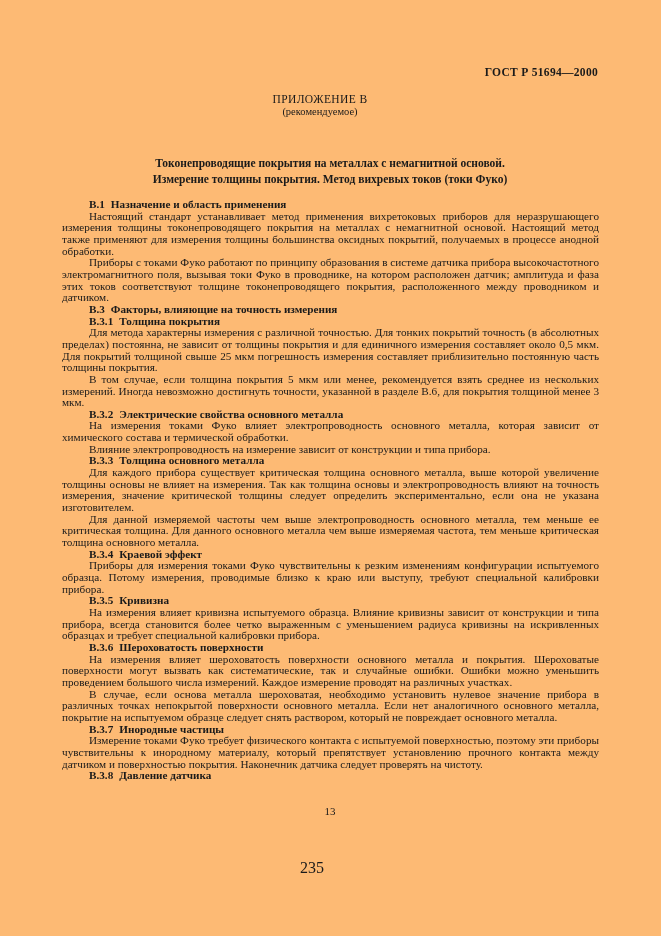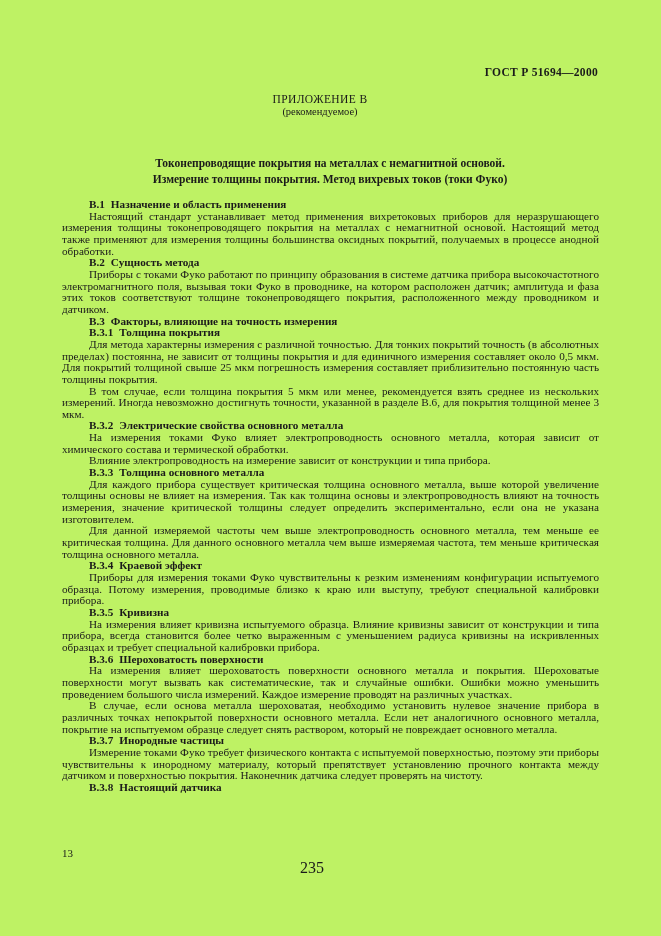--- a/index.html
+++ b/index.html
@@ -4,21 +4,21 @@
 <style>
   html, body {
     margin: 0;
     padding: 0;
     background: #ffffff;
   }
   .sheet {
     position: relative;
     width: 661px;
     height: 936px;
-    background: #bef264;
+    background: #fdba74;
     font-family: "Liberation Serif", "DejaVu Serif", serif;
     color: #1a1a1a;
     overflow: hidden;
   }
   .gost-num {
     position: absolute;
     top: 66px;
     left: 62px;
     width: 536px;
     text-align: right;
@@ -75,24 +75,24 @@
   .footer-center {
     position: absolute;
     top: 859px;
     left: 290px;
     width: 44px;
     text-align: center;
     font-size: 16px;
   }
   .footer-right {
     position: absolute;
-    top: 847px;
+    top: 805px;
     left: 62px;
     width: 536px;
-    text-align: left;
+    text-align: center;
     font-size: 11px;
   }
 </style>
 </head>
 <body>
 
 <div class="sheet">
 
   <div class="gost-num">ГОСТ Р 51694—2000</div>
 
@@ -102,41 +102,40 @@
   </div>
 
   <div class="doc-title">
     <div>Токонепроводящие покрытия на металлах с немагнитной основой.</div>
     <div>Измерение толщины покрытия. Метод вихревых токов (токи Фуко)</div>
   </div>
 
   <div class="body-text" id="doc-body">
       <div class="block heading"><span class="hnum">В.1</span><span>Назначение и область применения</span></div>
       <div class="block para">Настоящий стандарт устанавливает метод применения вихретоковых приборов для неразрушающего измерения толщины токонепроводящего покрытия на металлах с немагнитной основой. Настоящий метод также применяют для измерения толщины большинства оксидных покрытий, получаемых в процессе анодной обработки.</div>
-      <div class="block heading"><span class="hnum">В.2</span><span>Сущность метода</span></div>
       <div class="block para">Приборы с токами Фуко работают по принципу образования в системе датчика прибора высокочастотного электромагнитного поля, вызывая токи Фуко в проводнике, на котором расположен датчик; амплитуда и фаза этих токов соответствуют толщине токонепроводящего покрытия, расположенного между проводником и датчиком.</div>
       <div class="block heading"><span class="hnum">В.3</span><span>Факторы, влияющие на точность измерения</span></div>
       <div class="block heading"><span class="hnum">В.3.1</span><span>Толщина покрытия</span></div>
       <div class="block para">Для метода характерны измерения с различной точностью. Для тонких покрытий точность (в абсолютных пределах) постоянна, не зависит от толщины покрытия и для единичного измерения составляет около 0,5 мкм. Для покрытий толщиной свыше 25 мкм погрешность измерения составляет приблизительно постоянную часть толщины покрытия.</div>
       <div class="block para">В том случае, если толщина покрытия 5 мкм или менее, рекомендуется взять среднее из нескольких измерений. Иногда невозможно достигнуть точности, указанной в разделе В.6, для покрытия толщиной менее 3 мкм.</div>
       <div class="block heading"><span class="hnum">В.3.2</span><span>Электрические свойства основного металла</span></div>
       <div class="block para">На измерения токами Фуко влияет электропроводность основного металла, которая зависит от химического состава и термической обработки.</div>
       <div class="block para">Влияние электропроводность на измерение зависит от конструкции и типа прибора.</div>
       <div class="block heading"><span class="hnum">В.3.3</span><span>Толщина основного металла</span></div>
       <div class="block para">Для каждого прибора существует критическая толщина основного металла, выше которой увеличение толщины основы не влияет на измерения. Так как толщина основы и электропроводность влияют на точность измерения, значение критической толщины следует определить экспериментально, если она не указана изготовителем.</div>
       <div class="block para">Для данной измеряемой частоты чем выше электропроводность основного металла, тем меньше ее критическая толщина. Для данного основного металла чем выше измеряемая частота, тем меньше критическая толщина основного металла.</div>
       <div class="block heading"><span class="hnum">В.3.4</span><span>Краевой эффект</span></div>
       <div class="block para">Приборы для измерения токами Фуко чувствительны к резким изменениям конфигурации испытуемого образца. Потому измерения, проводимые близко к краю или выступу, требуют специальной калибровки прибора.</div>
       <div class="block heading"><span class="hnum">В.3.5</span><span>Кривизна</span></div>
       <div class="block para">На измерения влияет кривизна испытуемого образца. Влияние кривизны зависит от конструкции и типа прибора, всегда становится более четко выраженным с уменьшением радиуса кривизны на искривленных образцах и требует специальной калибровки прибора.</div>
       <div class="block heading"><span class="hnum">В.3.6</span><span>Шероховатость поверхности</span></div>
       <div class="block para">На измерения влияет шероховатость поверхности основного металла и покрытия. Шероховатые поверхности могут вызвать как систематические, так и случайные ошибки. Ошибки можно уменьшить проведением большого числа измерений. Каждое измерение проводят на различных участках.</div>
       <div class="block para">В случае, если основа металла шероховатая, необходимо установить нулевое значение прибора в различных точках непокрытой поверхности основного металла. Если нет аналогичного основного металла, покрытие на испытуемом образце следует снять раствором, который не повреждает основного металла.</div>
       <div class="block heading"><span class="hnum">В.3.7</span><span>Инородные частицы</span></div>
       <div class="block para">Измерение токами Фуко требует физического контакта с испытуемой поверхностью, поэтому эти приборы чувствительны к инородному материалу, который препятствует установлению прочного контакта между датчиком и поверхностью покрытия. Наконечник датчика следует проверять на чистоту.</div>
-      <div class="block heading"><span class="hnum">В.3.8</span><span>Настоящий датчика</span></div>
+      <div class="block heading"><span class="hnum">В.3.8</span><span>Давление датчика</span></div>
     </div>
 
   <div class="footer-center">235</div>
 
   <div class="footer-right">13</div>
 
 </div>
 
 </body></html>

